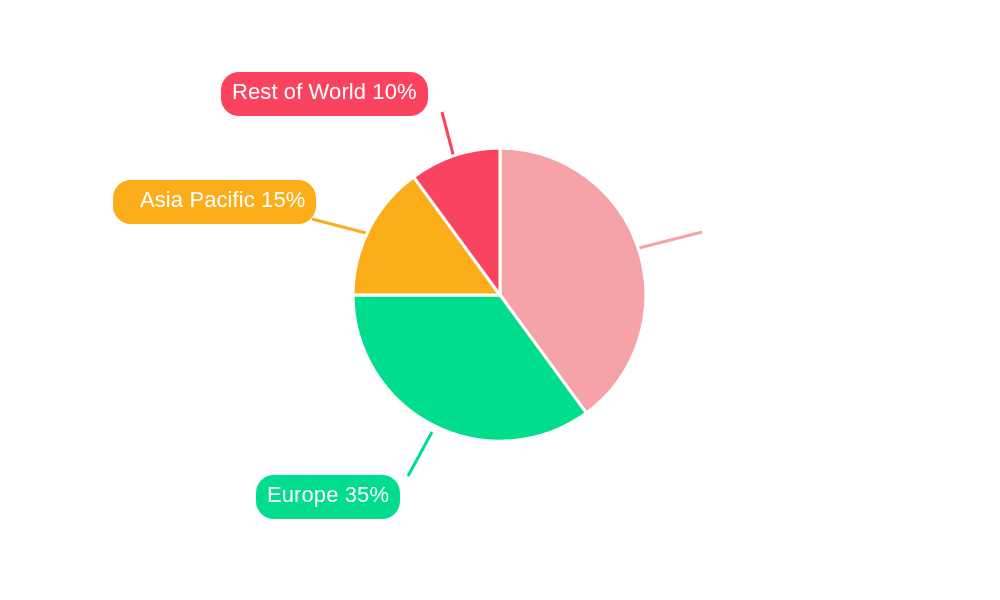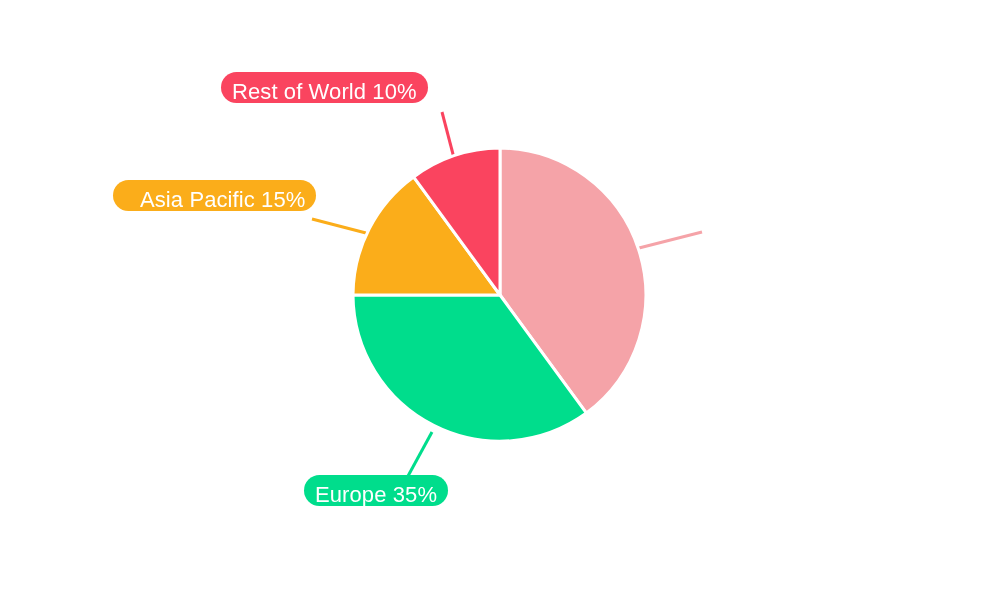--- a/index.html
+++ b/index.html
@@ -35,21 +35,21 @@
     stroke-width: 3;
     fill: none;
     stroke-linecap: butt;
   }
   .callout-label {
     position: absolute;
     color: #ffffff;
     font-family: "Liberation Sans", sans-serif;
     font-size: 22px;
     line-height: 40px;
-    height: 31px;
+    height: 44px;
     white-space: nowrap;
     padding: 0 11px;
     box-sizing: border-box;
     letter-spacing: 0.1px;
     border-radius: 18px;
   }
   #label-north-america { left: 701px; top: 211px; }
   #label-europe        { left: 256px; top: 475px; }
   #label-asia-pacific  { left: 113px; top: 180px; padding-left: 27px; }
   #label-rest-of-world { left: 221px; top: 72px;  }
@@ -69,19 +69,19 @@
 
     <g>
       <path class="slice" d="M 500 295 L 500 148 A 147 147 0 0 1 586.42 413.04 Z" fill="#f5a3a8"></path>
       <path class="slice" d="M 500 295 L 586.42 413.04 A 147 147 0 0 1 353 295 Z" fill="#00dd8c"></path>
       <path class="slice" d="M 500 295 L 353 295 A 147 147 0 0 1 413.58 176.96 Z" fill="#fbad1a"></path>
       <path class="slice" d="M 500 295 L 413.58 176.96 A 147 147 0 0 1 500 148 Z" fill="#fa445f"></path>
     </g>
   </svg>
 
 
-  <div class="callout-label" id="label-europe" style="background:#00dd8c;margin-left:48px;">Europe 35%</div>
+  <div class="callout-label" id="label-europe" style="background:#00dd8c;">Europe 35%</div>
 
   <div class="callout-label" id="label-asia-pacific" style="background:#fbad1a;">Asia Pacific 15%</div>
 
   <div class="callout-label" id="label-rest-of-world" style="background:#fa445f;">Rest of World 10%</div>
 
 </div>
 
 </body></html>

